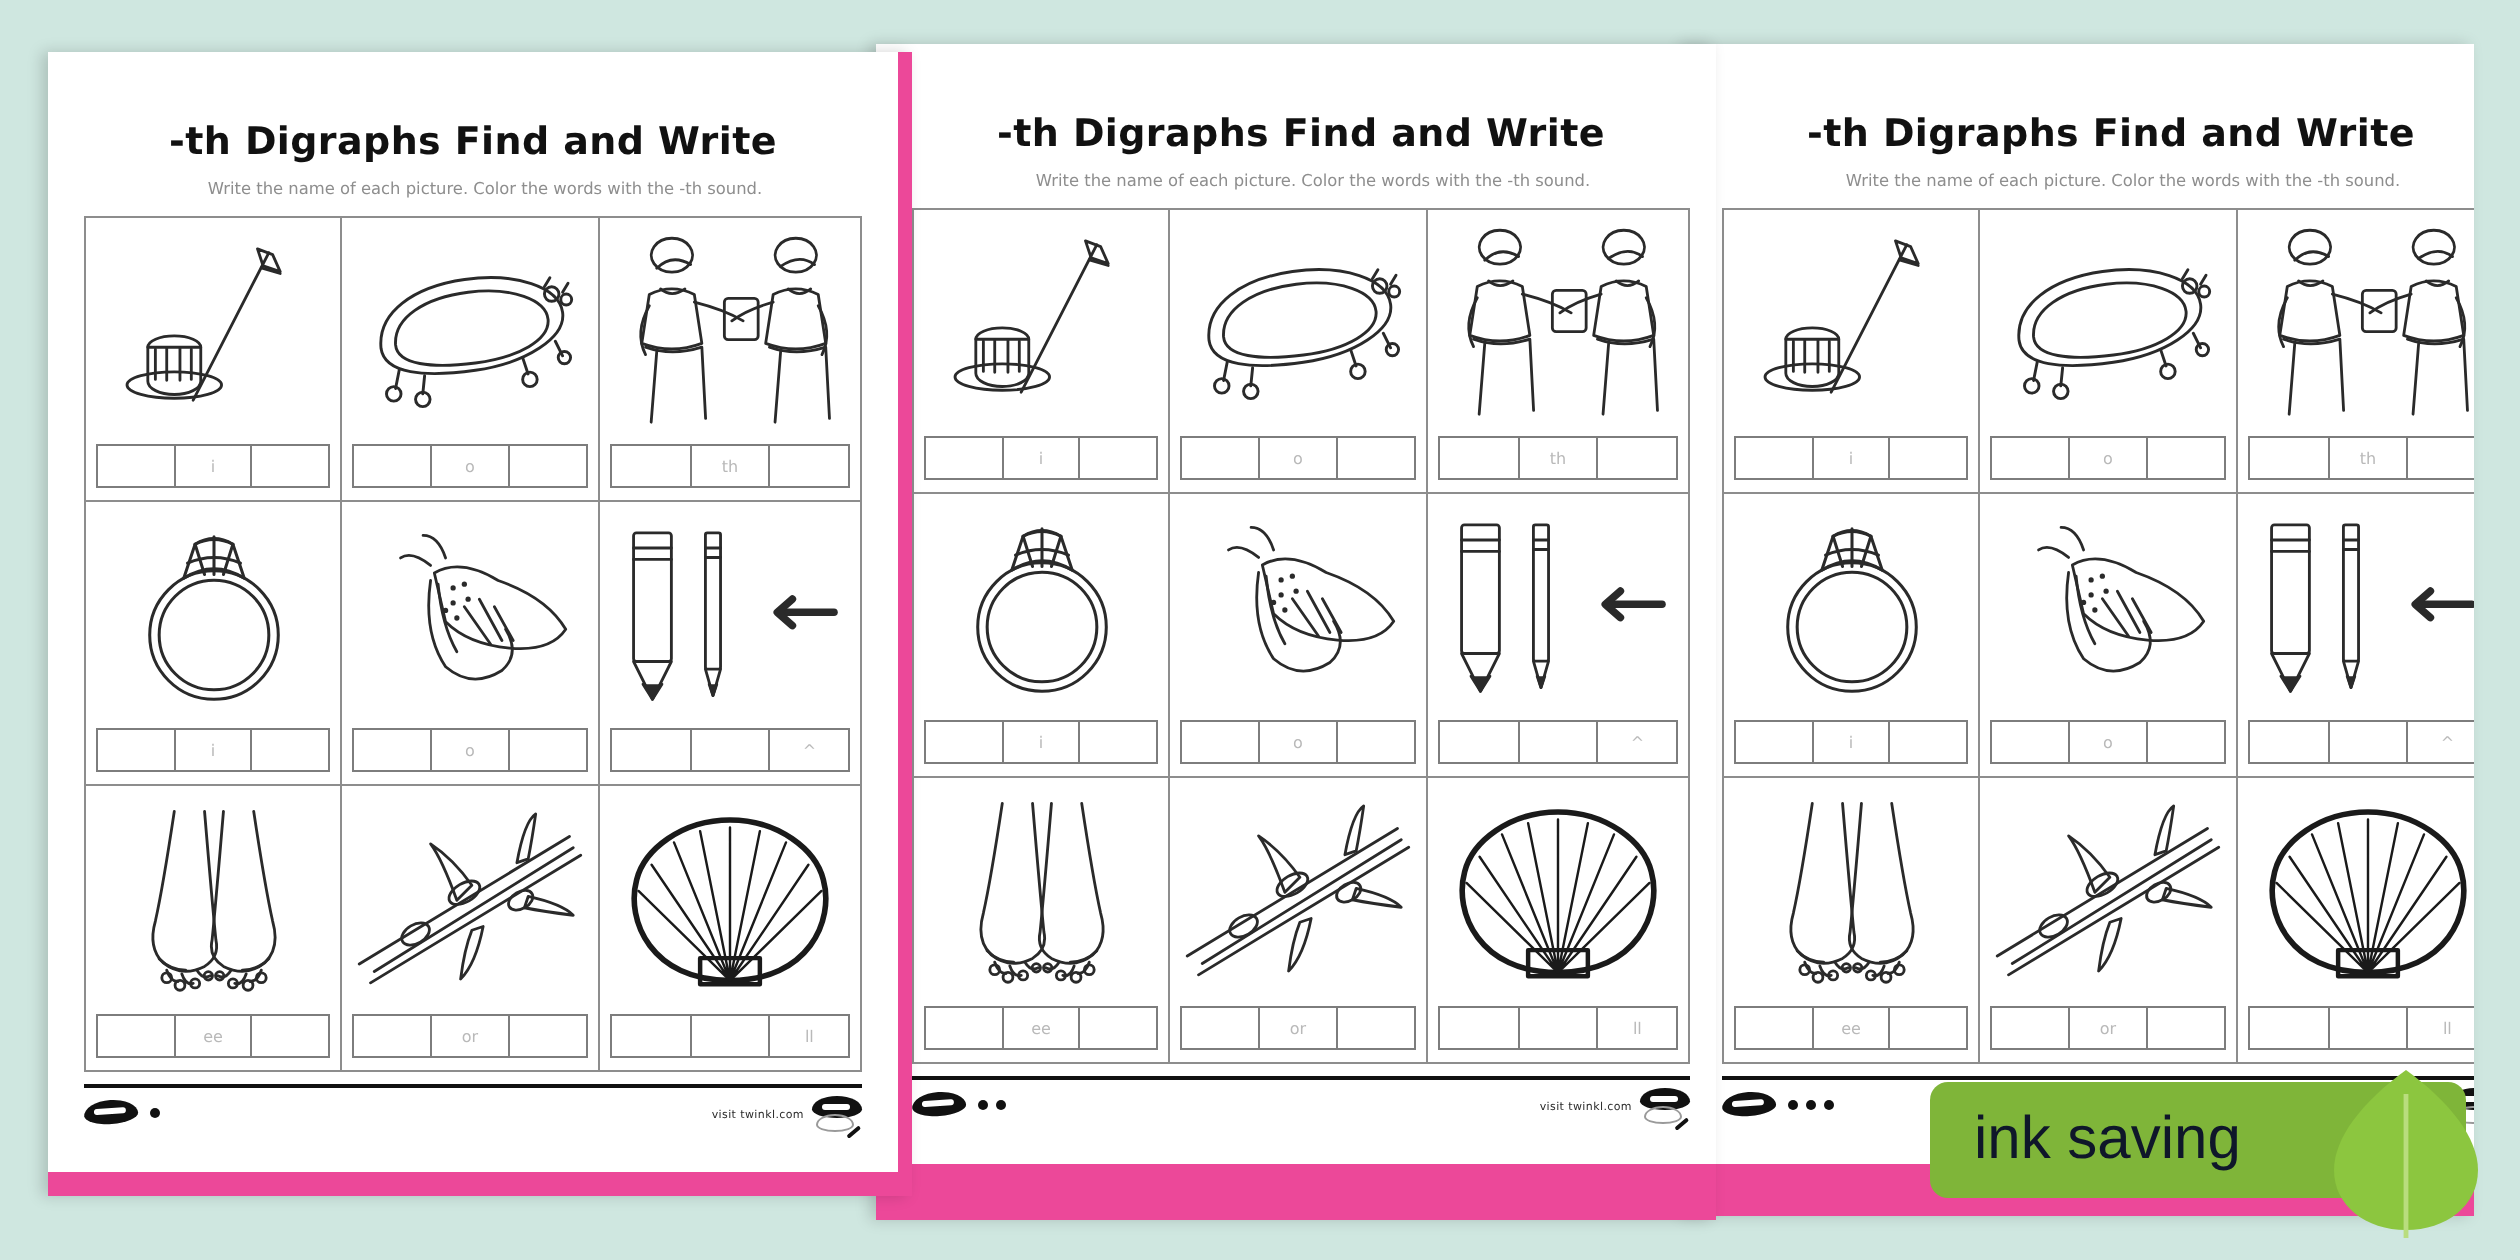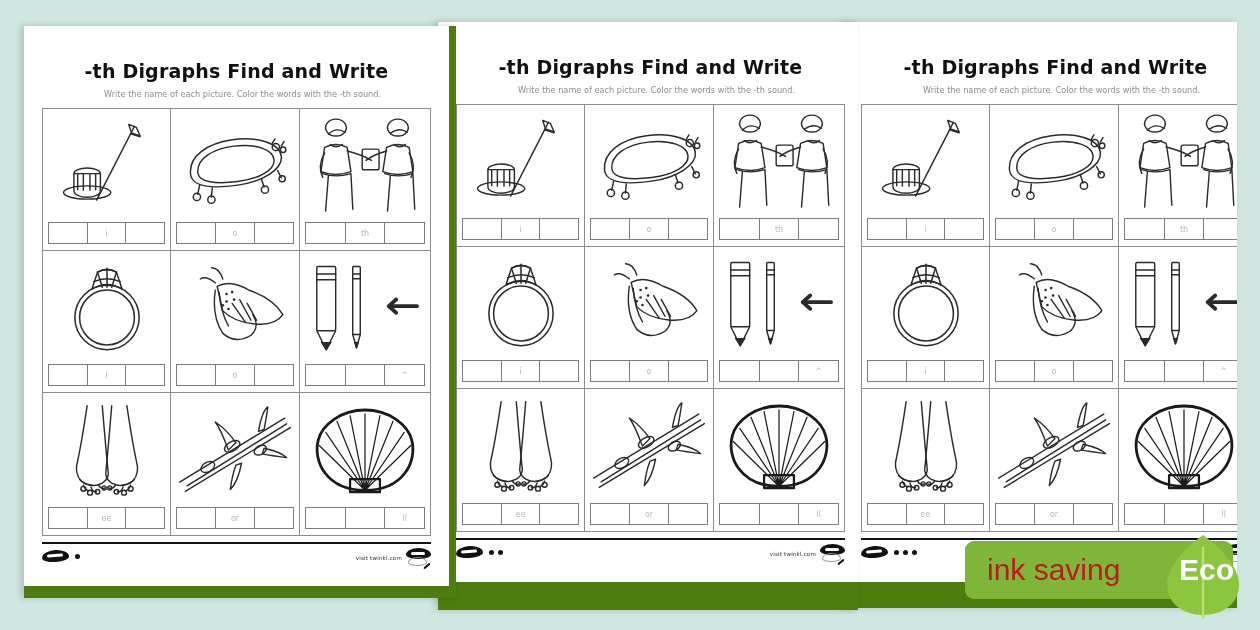--- a/index.html
+++ b/index.html
@@ -11,21 +11,21 @@
   }
   #stage {
     position: relative;
     width: 1260px; height: 630px;
     background: #cfe7e0;
   }
 
   
   .sheet {
     position: absolute;
-    background: #4d7c0f;
+    background: #ec4899;
     overflow: hidden;
     box-shadow: -3px 0 7px rgba(0,0,0,0.17);
   }
   .sheet-inner {
     position: absolute;
     inset: 0;
   }
   
   .page {
     position: absolute;
@@ -210,21 +210,21 @@
     width: 80px; height: 86px;
   }
   .eco-text {
     position: absolute;
     left: 22px; top: 8px;
     height: 58px;
     display: flex;
     align-items: center;
     font-family: "Liberation Sans", sans-serif;
     font-size: 30px;
-    color: #b91c1c;
+    color: #0f172a;
     z-index: 3;
   }
   .eco-word {
     position: absolute;
     left: 214px; top: 8px;
     height: 58px;
     display: flex;
     align-items: center;
     font-family: "Liberation Sans", sans-serif;
     font-size: 30px;
@@ -945,16 +945,15 @@
     </div>
   </div>
 
   <div id="eco-badge">
     <div class="eco-pill"></div>
     <svg class="eco-leaf" viewBox="0 0 80 86">
       <path d="M40 2 C 62 18, 76 36, 76 52 C 76 70, 60 82, 40 82 C 20 82, 4 70, 4 52 C 4 36, 18 18, 40 2 Z" fill="#8cc63f"></path>
       <line x1="40" y1="14" x2="40" y2="86" stroke="#b9dd7e" stroke-width="2.4"></line>
     </svg>
     <div class="eco-text">ink saving</div>
-    <div class="eco-word">Eco</div>
   </div>
 
 </div>
 
 </body></html>

